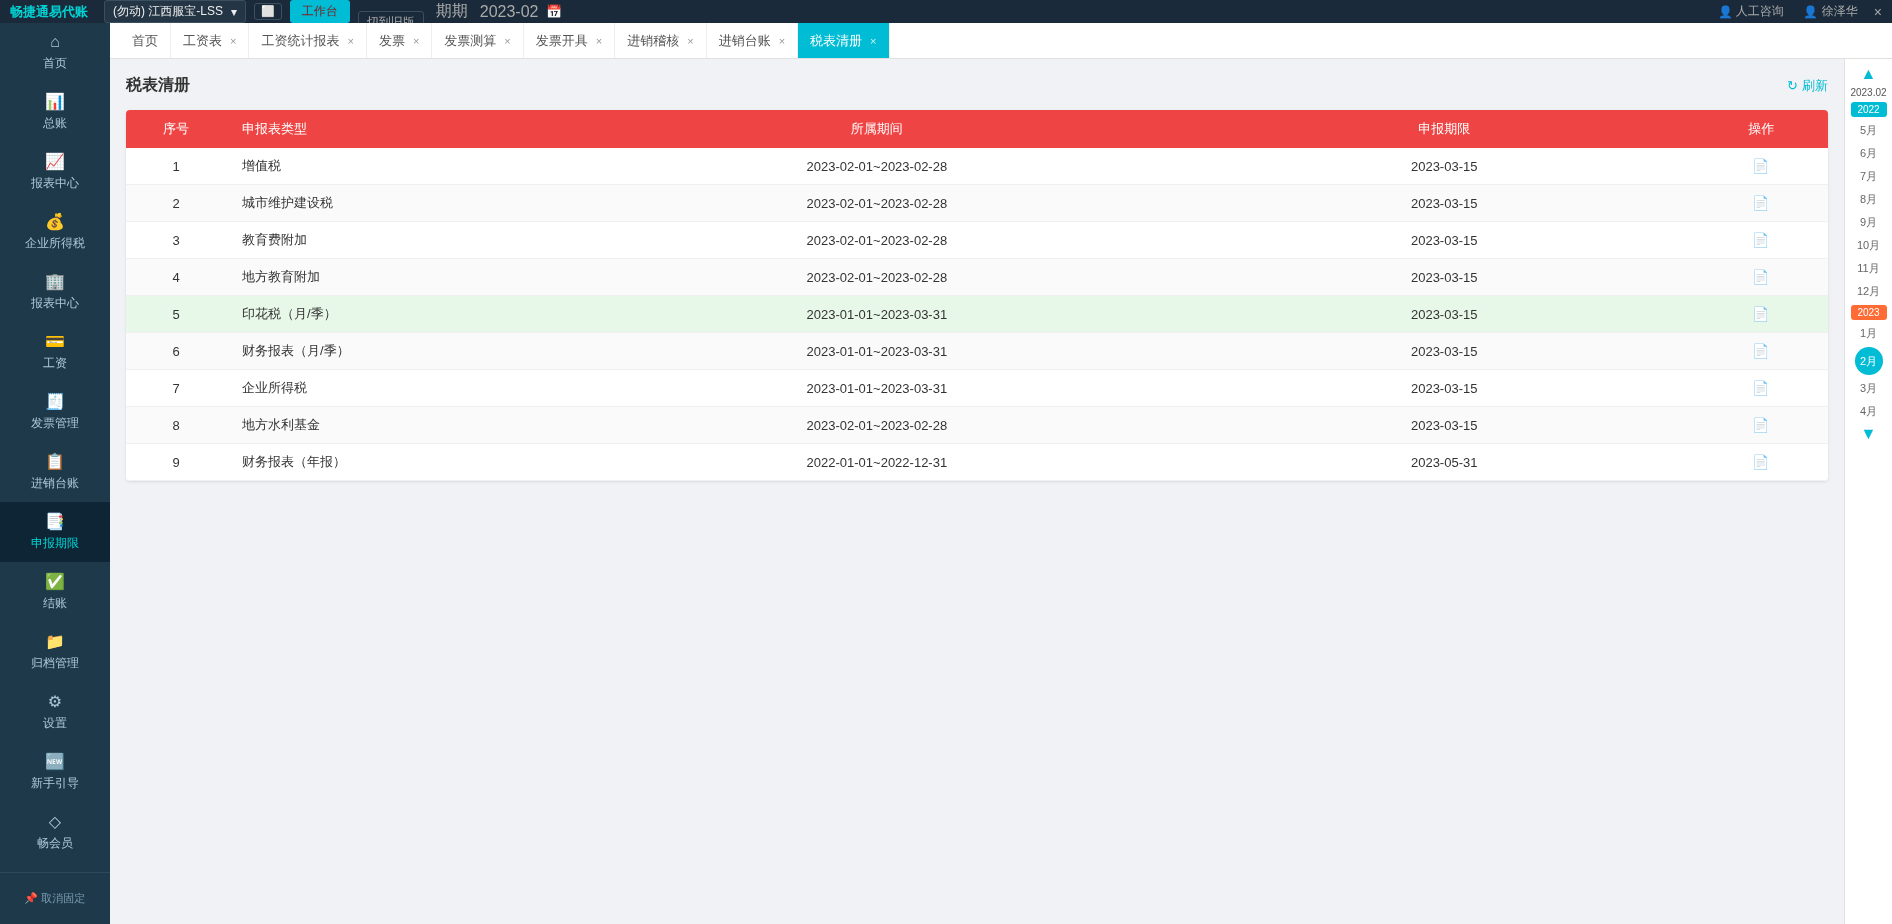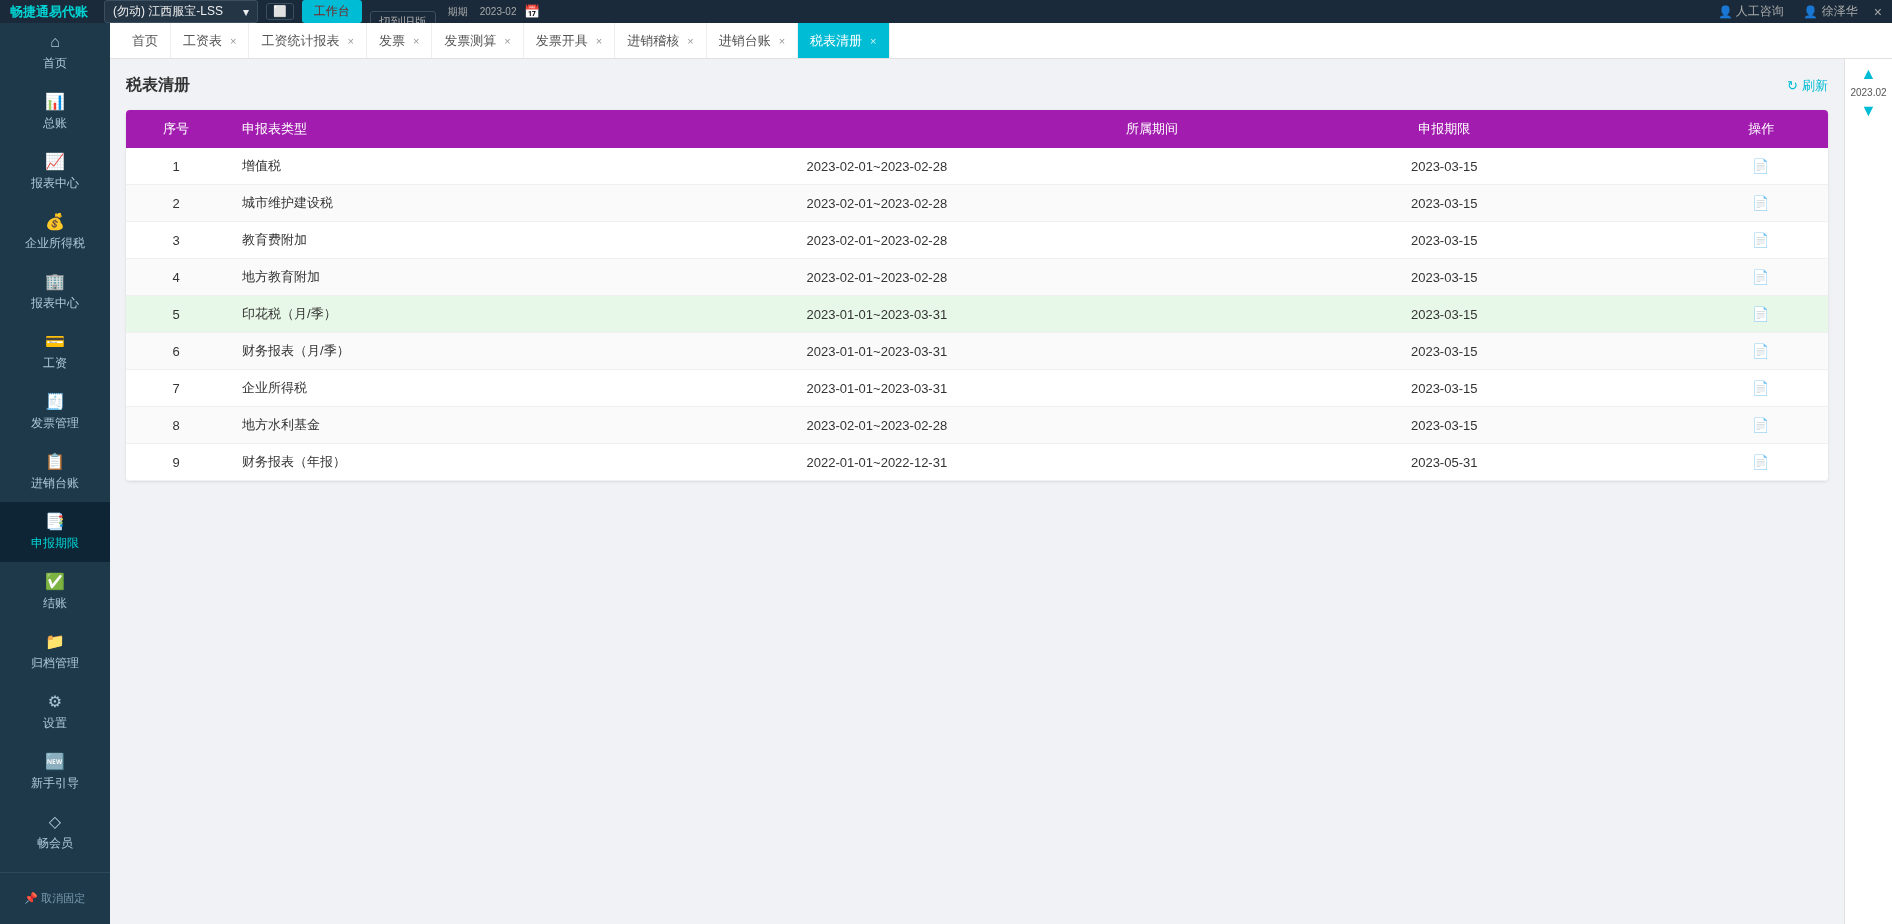--- a/index.html
+++ b/index.html
@@ -1,25 +1,25 @@
 <!DOCTYPE html>
 <html><head>
   <meta charset="utf-8">
   <style>
     * { box-sizing: border-box; margin: 0; padding: 0; }
     body { font-family: 'Microsoft YaHei', Arial, sans-serif; font-size: 13px; background: #f0f2f5; color: #333; display: flex; flex-direction: column; height: 924px; overflow: hidden; }
 
     
     .top-bar { height: 23px; background: #1a2a3a; display: flex; align-items: center; padding: 0 10px; gap: 8px; color: #ccc; flex-shrink: 0; }
     .top-bar .logo { color: #00d4d4; font-weight: bold; font-size: 13px; margin-right: 8px; }
-    .top-bar .company-select { background: #243545; border: 1px solid #3a5060; color: #eee; padding: 2px 8px; border-radius: 3px; font-size: 12px; display: flex; align-items: center; gap: 20px; cursor: pointer; }
+    .top-bar .company-select { background: #243545; border: 1px solid #3a5060; color: #eee; padding: 2px 8px; border-radius: 3px; font-size: 12px; display: flex; align-items: center; gap: 8px; cursor: pointer; }
     .top-bar .copy-btn { background: none; border: 1px solid #3a5060; color: #aaa; padding: 1px 6px; border-radius: 3px; font-size: 11px; cursor: pointer; }
     .top-bar .workbench-btn { background: #00bcd4; color: #7f1d1d; border: none; padding: 3px 12px; border-radius: 3px; font-size: 12px; cursor: pointer; }
     .top-bar .switch-btn { background: none; border: 1px solid #3a5060; color: #aaa; padding: 2px 8px; border-radius: 3px; font-size: 12px; cursor: pointer; margin-top: 21px; }
-    .top-bar .period { color: #aaa; font-size: 10px; margin-left: 4px; }
+    .top-bar .period { color: #aaa; font-size: 16px; margin-left: 4px; }
     .top-bar .spacer { flex: 1; }
     .top-bar .ai-btn { color: #aaa; font-size: 12px; cursor: pointer; display: flex; align-items: center; gap: 3px; }
     .top-bar .user-btn { color: #aaa; font-size: 12px; cursor: pointer; display: flex; align-items: center; gap: 3px; }
     .top-bar .close-btn { color: #aaa; font-size: 16px; cursor: pointer; margin-left: 8px; }
 
     
     .main-layout { display: flex; flex: 1; overflow: hidden; }
 
     
     .sidebar { width: 110px; background: #1e3a4a; color: #adc8d8; display: flex; flex-direction: column; flex-shrink: 0; }
@@ -40,25 +40,25 @@
     
     .page-content { flex: 1; padding: 16px; overflow: auto; position: relative; }
 
     
     .page-header { display: flex; align-items: center; justify-content: space-between; margin-bottom: 14px; }
     .page-title { font-size: 16px; font-weight: bold; color: #333; }
     .refresh-btn { display: flex; align-items: center; gap: 4px; color: #00bcd4; cursor: pointer; font-size: 13px; }
 
     
     .data-table { width: 100%; border-collapse: collapse; background: white; border-radius: 4px; overflow: hidden; box-shadow: 0 1px 3px rgba(0,0,0,0.1); }
-    .data-table thead tr { background: #a21caf; color: white; }
+    .data-table thead tr { background: #ef4444; color: white; }
     .data-table thead th { padding: 10px 16px; text-align: center; font-size: 13px; font-weight: normal; }
     .data-table thead th:first-child { width: 60px; }
     .data-table thead th:nth-child(2) { text-align: left; width: 200px; }
-    .data-table thead th:nth-child(3) { width: 380px; text-align: right; }
+    .data-table thead th:nth-child(3) { width: 380px; }
     .data-table thead th:nth-child(4) { width: 300px; }
     .data-table thead th:last-child { width: 80px; }
     .data-table tbody tr { border-bottom: 1px solid #f0f0f0; }
     .data-table tbody tr:nth-child(even) { background: #fafafa; }
     .data-table tbody tr.highlighted { background: #e8f8e8; }
     .data-table tbody td { padding: 9px 16px; text-align: center; font-size: 13px; color: #333; }
     .data-table tbody td:nth-child(2) { text-align: left; }
     .data-table tbody td.action-cell { text-align: center; }
     .action-icon { color: #aaa; cursor: pointer; font-size: 14px; }
 
@@ -295,17 +295,33 @@
     <td>2023-05-31</td>
     <td class="action-cell"><span class="action-icon">📄</span></td>
   </tr>
             </tbody>
         </table>
       </div>
 
       <div class="timeline-panel">
         <div class="timeline-arrow">▲</div>
         <div style="font-size:10px; color:#555; text-align:center; padding:2px 0;">2023.02</div>
+        <div id="timeline-months-container">
+            <div class="timeline-year-badge">2022</div>
+            <div class="timeline-month">5月</div>
+            <div class="timeline-month">6月</div>
+            <div class="timeline-month">7月</div>
+            <div class="timeline-month">8月</div>
+            <div class="timeline-month">9月</div>
+            <div class="timeline-month">10月</div>
+            <div class="timeline-month">11月</div>
+            <div class="timeline-month">12月</div>
+            <div class="timeline-year-badge" style="background: rgb(255, 107, 53);">2023</div>
+            <div class="timeline-month">1月</div>
+            <div class="timeline-month current-badge">2月</div>
+            <div class="timeline-month">3月</div>
+            <div class="timeline-month">4月</div>
+          </div>
         <div class="timeline-arrow">▼</div>
       </div>
     </div>
   </div>
 </div>
 
 </body></html>

